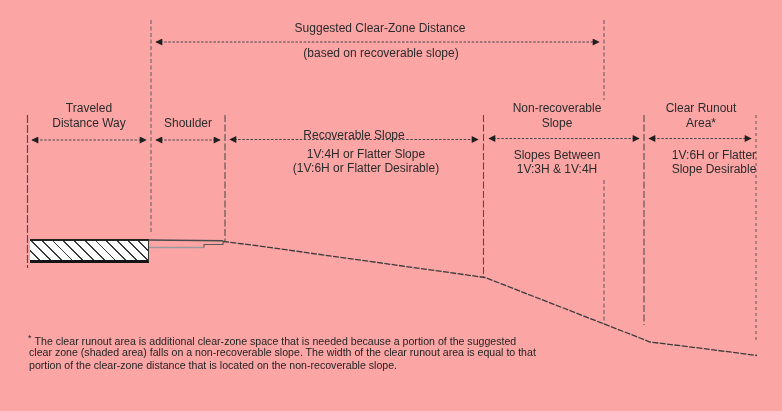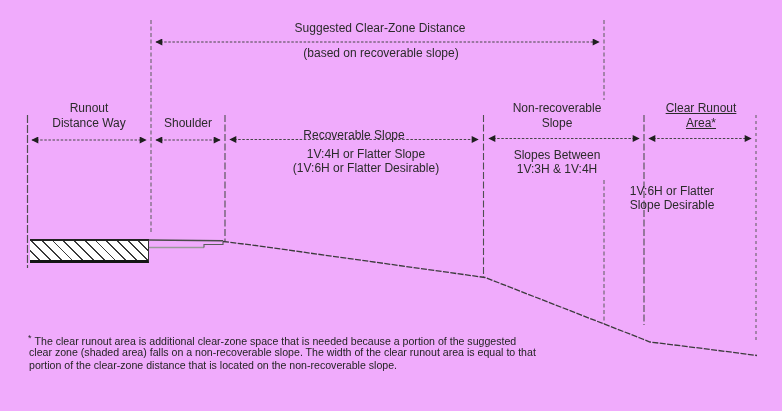--- a/index.html
+++ b/index.html
@@ -1,17 +1,17 @@
 <!DOCTYPE html>
 <html><head>
 <meta charset="utf-8">
 <style>
   html,body{margin:0;padding:0;background:#ffffff;}
   .canvas{
-    position:relative;width:782px;height:411px;background:#f0abfc;overflow:hidden;
+    position:relative;width:782px;height:411px;background:#fca5a5;overflow:hidden;
     font-family:"Liberation Sans", sans-serif;color:#2b2b2b;
   }
   .canvas svg{position:absolute;left:0;top:0;}
   .lbl{
     position:absolute;font-size:12px;line-height:15px;text-align:center;
     transform:translateX(-50%);white-space:nowrap;color:#2b2b2b;
   }
   .sub{font-size:12px;line-height:14px;}
   .hatch{
     position:absolute;left:30px;top:239px;width:118px;height:19px;
@@ -60,21 +60,21 @@
   <div class="hatch"></div>
 
   <div class="lbl" style="left:380px;top:21px;">
     <div>Suggested Clear-Zone Distance</div>
   </div>
   <div class="lbl" style="left:381px;top:46px;">
     <div>(based on recoverable slope)</div>
   </div>
 
   <div class="lbl" style="left:89px;top:101px;">
-    <div>Runout</div>
+    <div>Traveled</div>
     <div>Distance Way</div>
   </div>
 
   <div class="lbl" style="left:188px;top:116px;">
     <div>Shoulder</div>
   </div>
 
   <div class="lbl" style="left:354px;top:128px;">
     <div>Recoverable Slope</div>
   </div>
@@ -85,25 +85,25 @@
 
   <div class="lbl" style="left:557px;top:101px;">
     <div>Non-recoverable</div>
     <div>Slope</div>
   </div>
   <div class="lbl sub" style="left:557px;top:148px;">
     <div>Slopes Between</div>
     <div>1V:3H &amp; 1V:4H</div>
   </div>
 
-  <div class="lbl" style="left:701px;top:101px;text-decoration:underline;">
+  <div class="lbl" style="left:701px;top:101px;">
     <div>Clear Runout</div>
     <div>Area*</div>
   </div>
-  <div class="lbl sub" style="left:672px;top:148px;margin-top:36px;">
+  <div class="lbl sub" style="left:714px;top:148px;">
     <div>1V:6H or Flatter</div>
     <div>Slope Desirable</div>
   </div>
 
   <div class="footnote" style="left:28px;top:332px;">
     <span class="fn-marker">*</span><span>The clear runout area is additional clear-zone space that is needed because a portion of the suggested</span>
   </div>
   <div class="footnote" style="left:29px;top:346px;">
     <span>clear zone (shaded area) falls on a non-recoverable slope. The width of the clear runout area is equal to that</span>
   </div>

